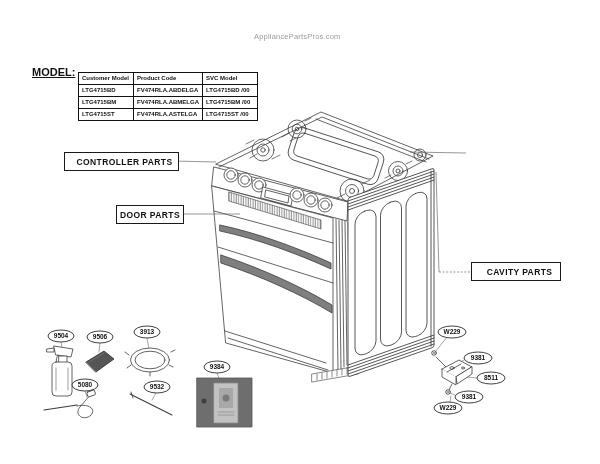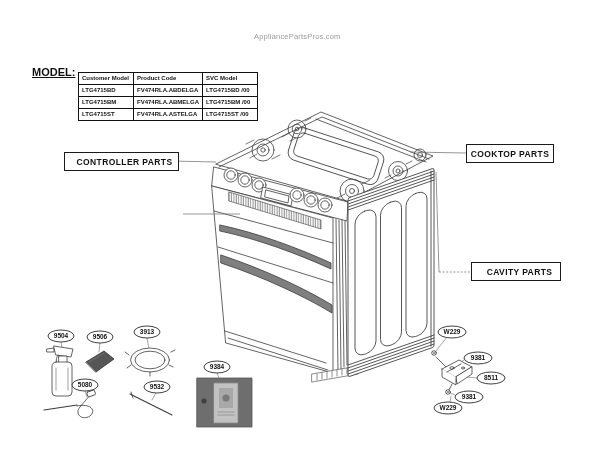--- a/index.html
+++ b/index.html
@@ -296,15 +296,15 @@
       </tr>
       <tr>
         <td>LTG4715ST</td>
         <td>FV474RLA.ASTELGA</td>
         <td>LTG4715ST /00</td>
       </tr>
     </tbody>
   </table>
 
   <div class="secbox" id="box-controller">CONTROLLER PARTS</div>
-  <div class="secbox" id="box-cooktop">COOKTOP PARTS</div>
+  <div class="secbox" id="box-door">DOOR PARTS</div>
   <div class="secbox" id="box-cavity">CAVITY PARTS</div>
 </div>
 
 </body></html>

